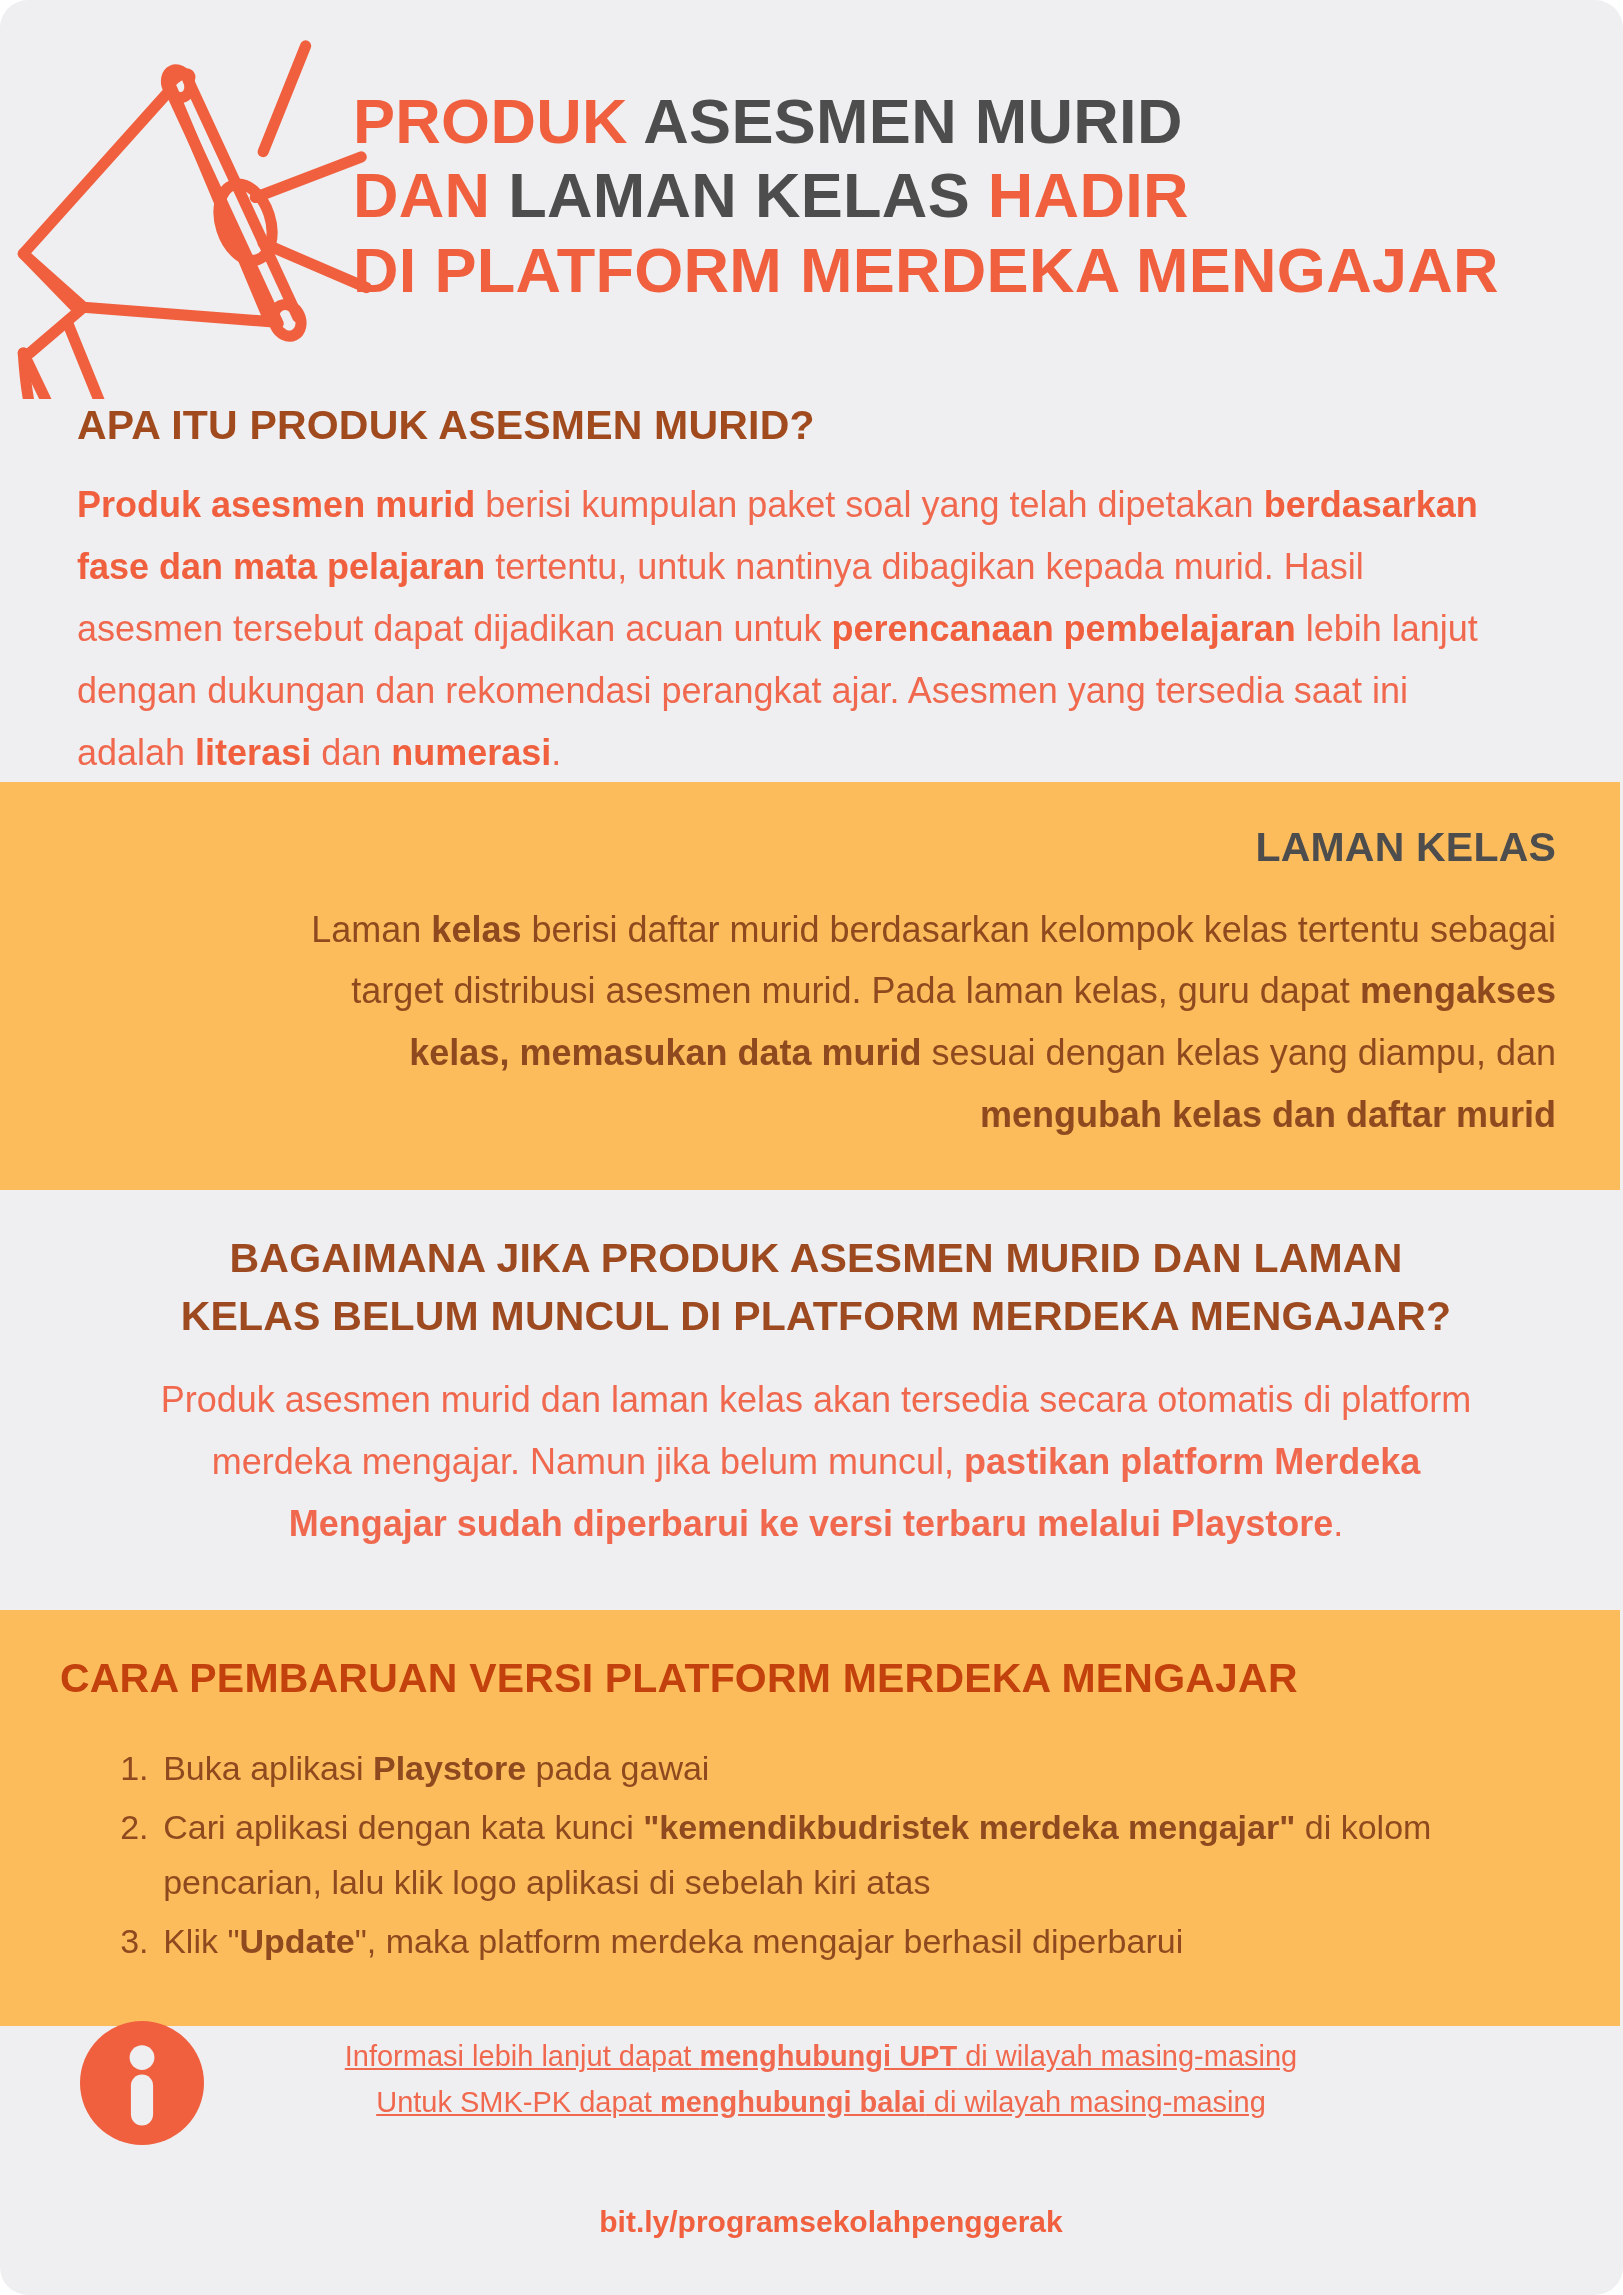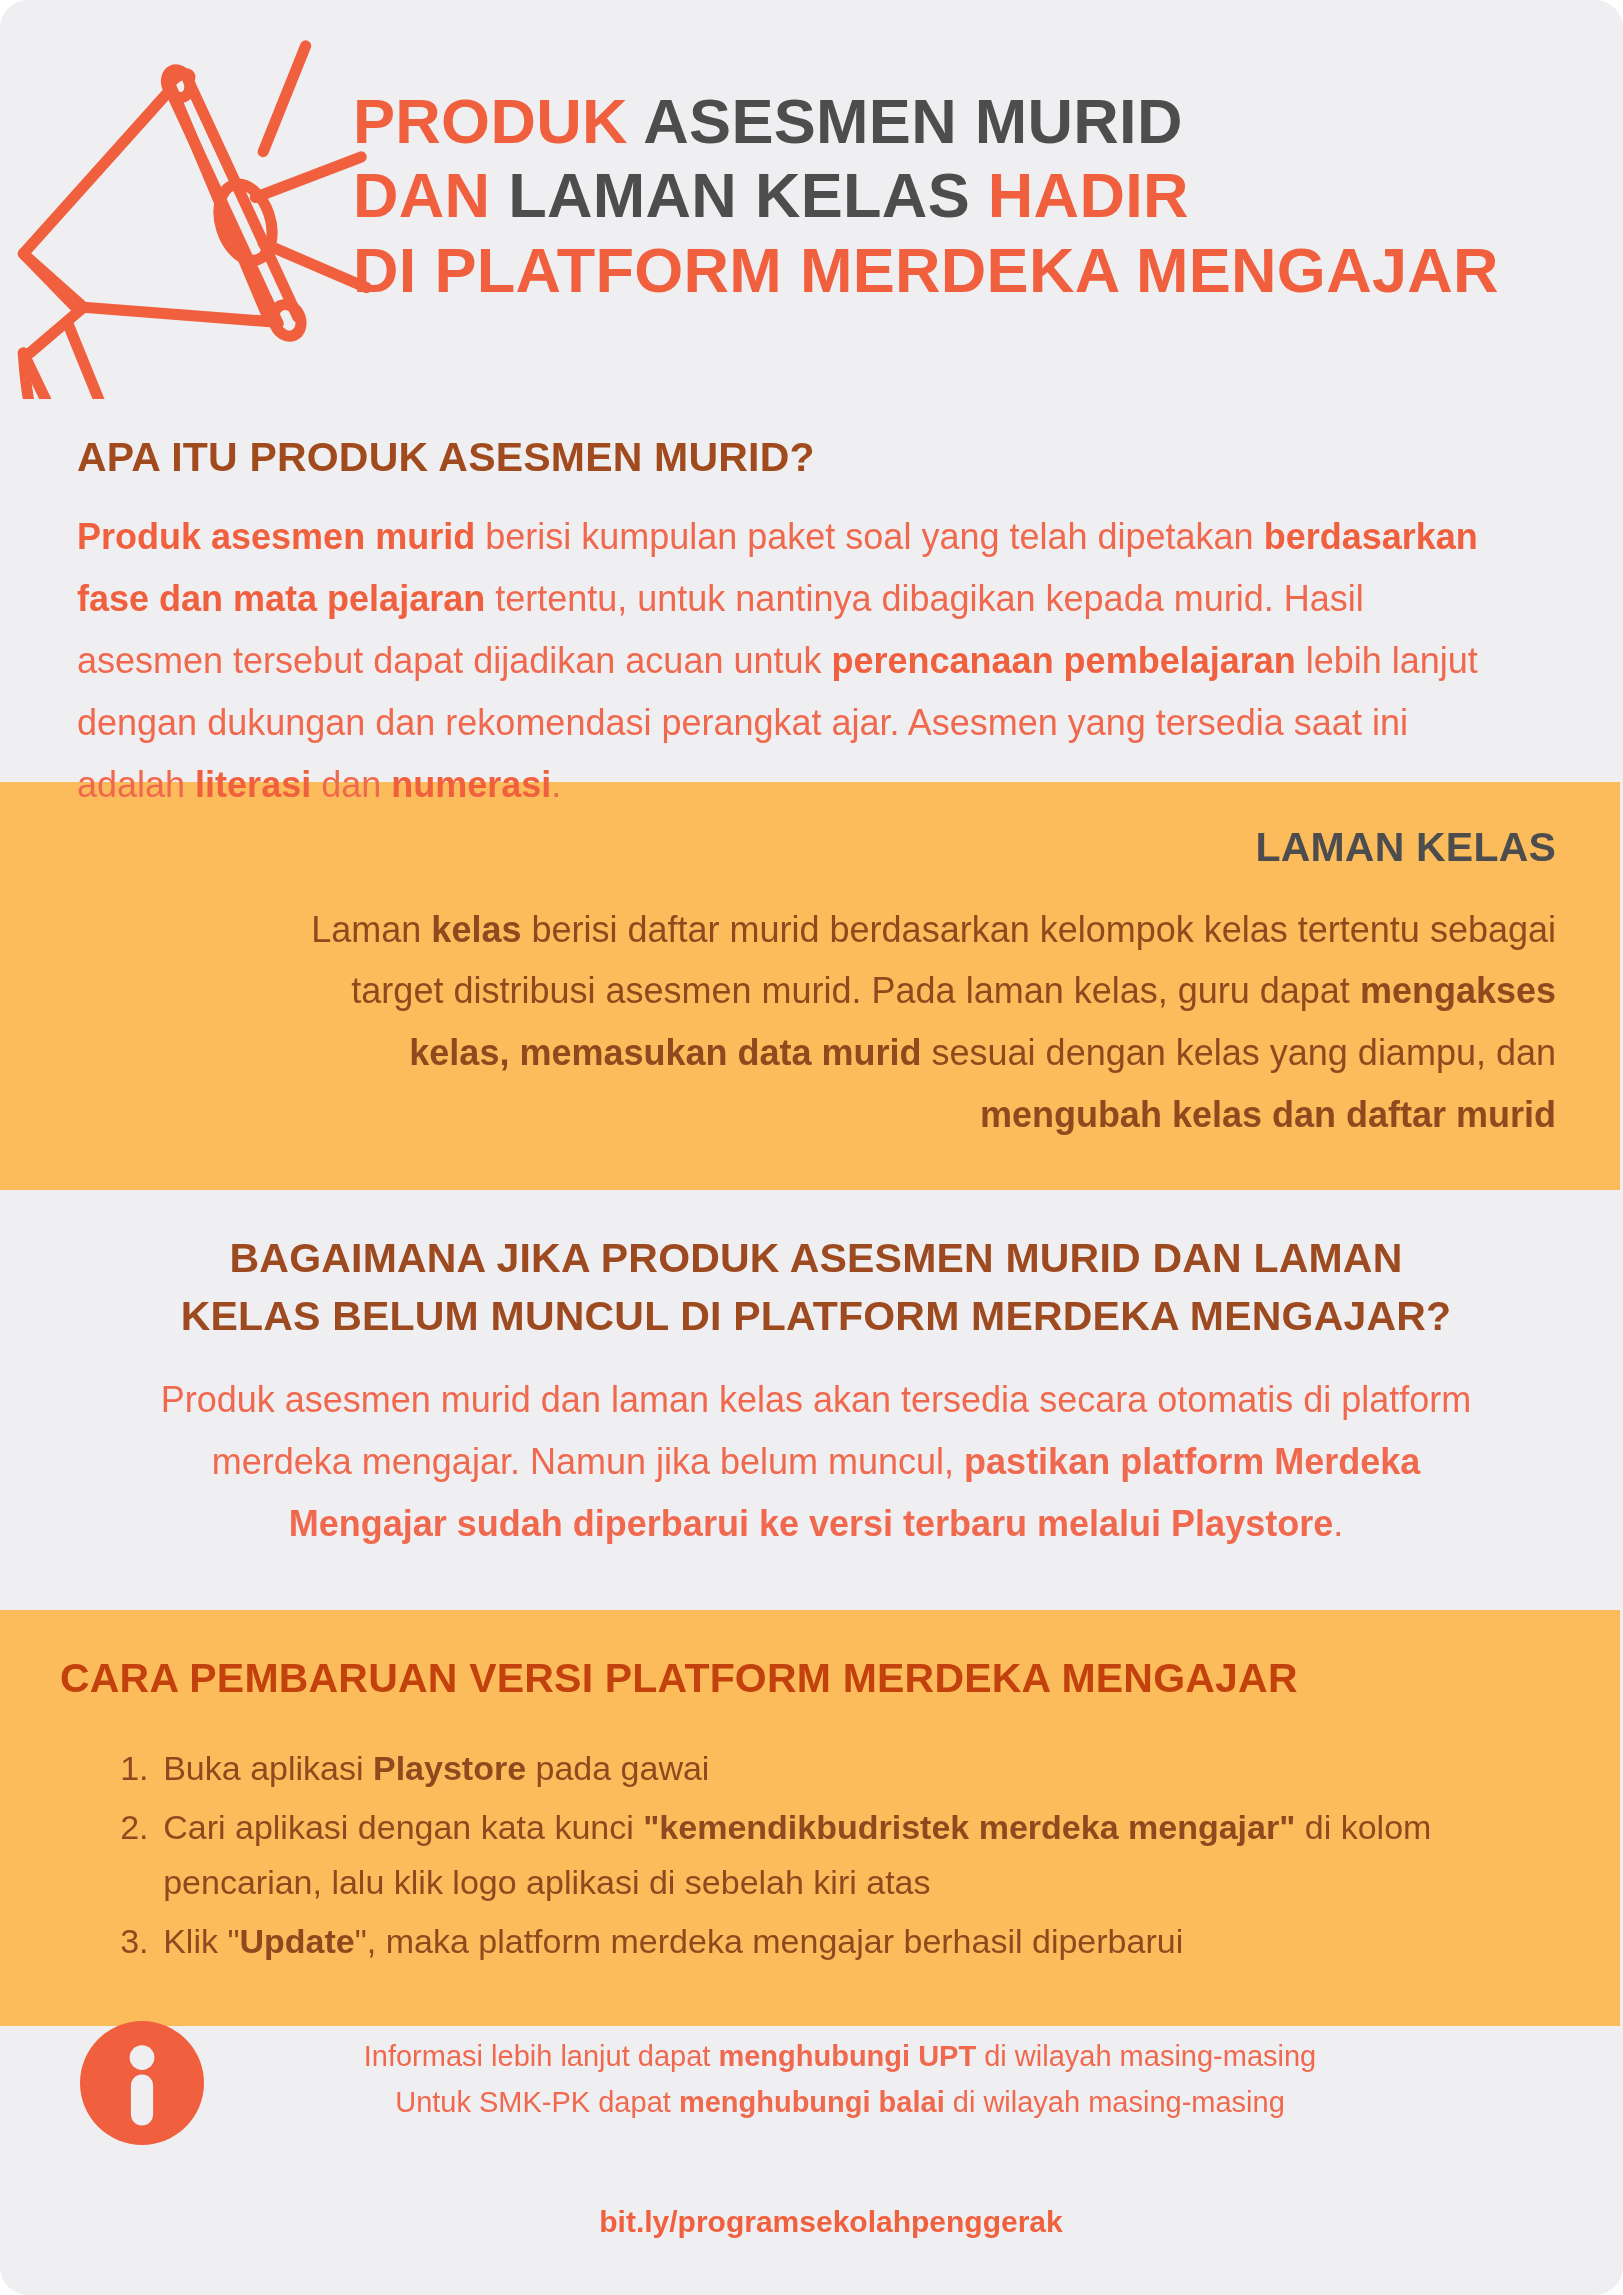--- a/index.html
+++ b/index.html
@@ -68,21 +68,20 @@
   .body-par {
     line-height: 1.72;
   }
   .b { font-weight: bold; }
 
   
   #sec-apa {
     position: absolute;
     left: 77px; top: 402px;
     width: 1478px;
-    margin-top: 32px;
   }
   #apa-heading {
     color: #a04a1e;
     font-size: 41px;
     margin-bottom: 25px;
   }
   #apa-body {
     color: #f0694e;
     font-size: 36px;
     width: 1413px;
@@ -154,26 +153,27 @@
     left: 0; top: 2026px;
     width: 1623px; height: 269px;
   }
   #info-icon {
     position: absolute;
     left: 80px; top: 2021px;
     width: 124px; height: 124px;
   }
   #footer-text {
     position: absolute;
-    left: 258px; top: 2034px;
+    left: 239px; top: 2034px;
     width: 1164px;
     text-align: center;
     color: #f0694e;
     font-size: 29px;
     line-height: 1.58;
+    text-decoration: underline;
   }
   #footer-link {
     position: absolute;
     left: 249px; top: 2205px;
     width: 1164px;
     text-align: center;
     color: #f0603e;
     font-size: 30px;
     font-weight: bold;
   }

